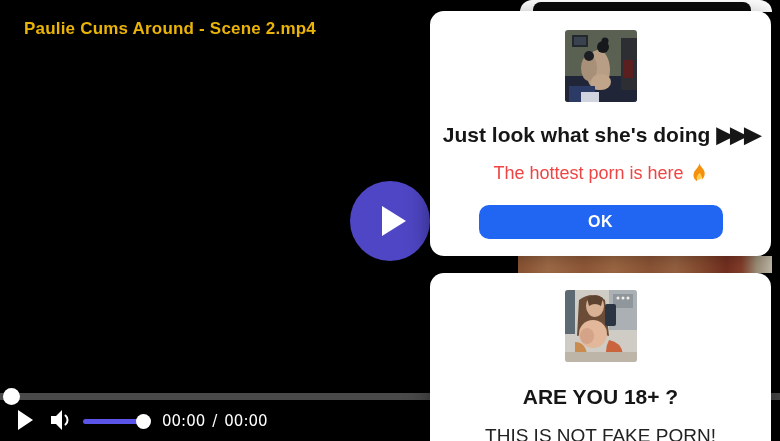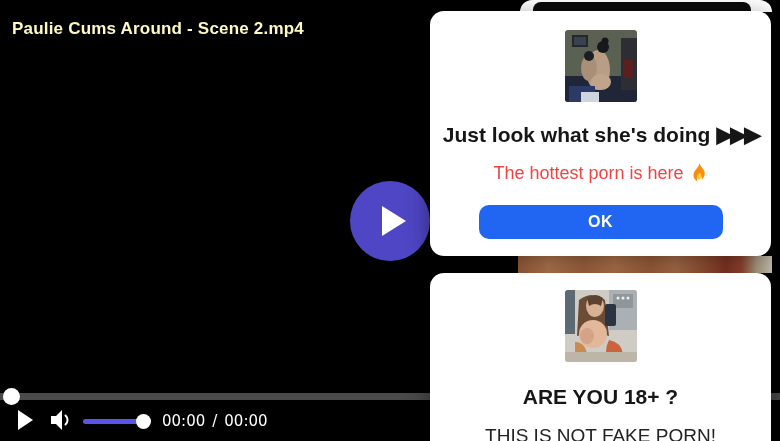--- a/index.html
+++ b/index.html
@@ -4,22 +4,22 @@
 <style>
   html,body{margin:0;padding:0;background:#000;}
   *{box-sizing:border-box;}
   .screen{
     position:relative;width:780px;height:441px;overflow:hidden;
     background:var(--video-bg,#000);
     font-family:"Liberation Sans",sans-serif;
   }
   
   .video-title{
-    position:absolute;left:12px;top:19px;
-    color:#fef9c3;font-size:17px;font-weight:700;letter-spacing:.2px;
+    position:absolute;left:24px;top:19px;
+    color:#eab308;font-size:17px;font-weight:700;letter-spacing:.2px;
     text-shadow:0 1px 2px rgba(0,0,0,.8);
     white-space:nowrap;z-index:1;
   }
   .big-play{
     position:absolute;left:350px;top:181px;width:80px;height:80px;
     border-radius:50%;background:var(--play-button-bg,#4f46c5);
     display:flex;align-items:center;justify-content:center;z-index:1;cursor:pointer;
   }
   .big-play .tri{
     width:0;height:0;margin-left:7px;

